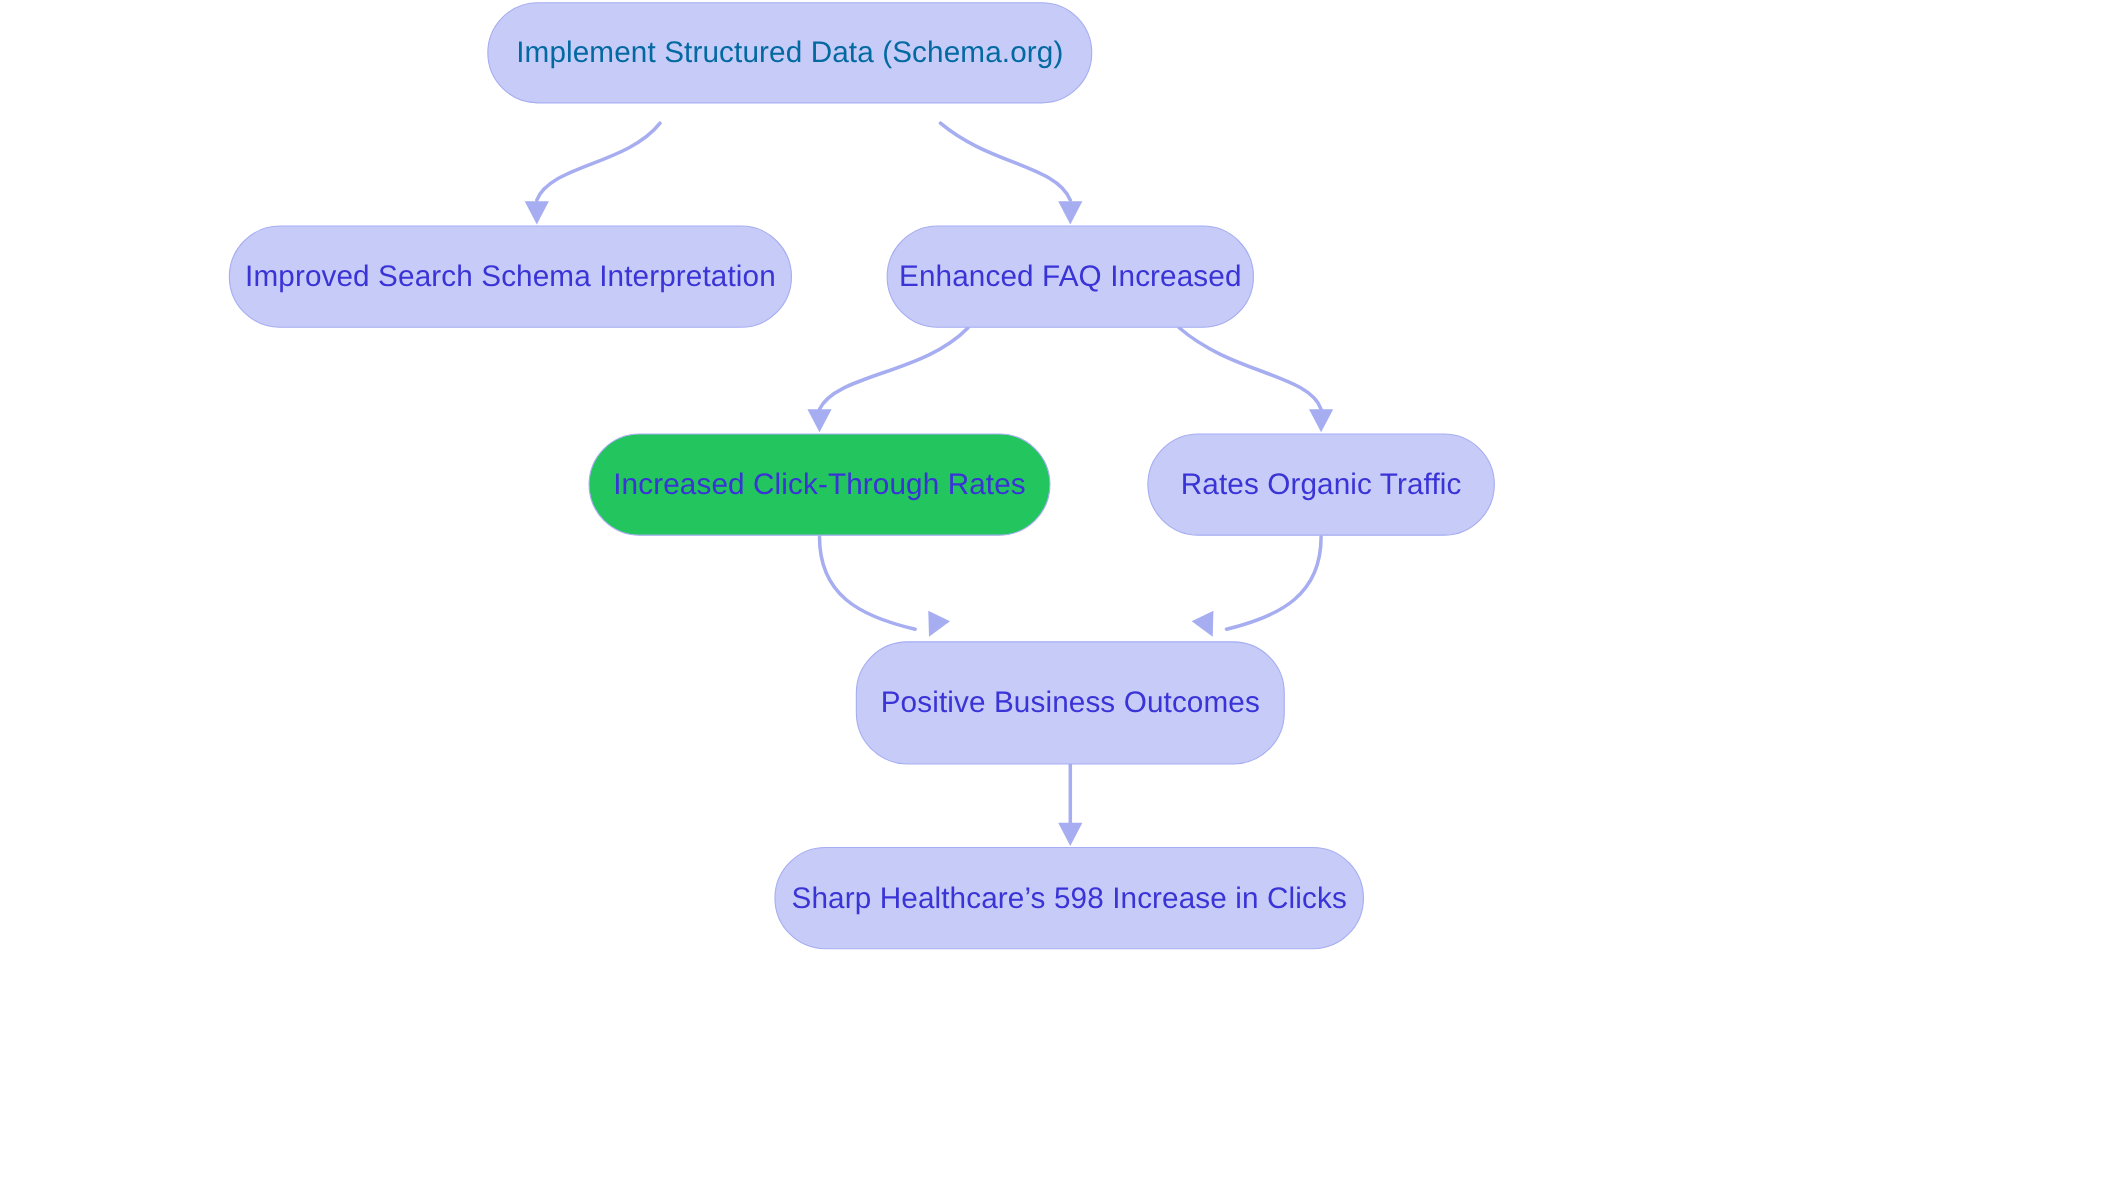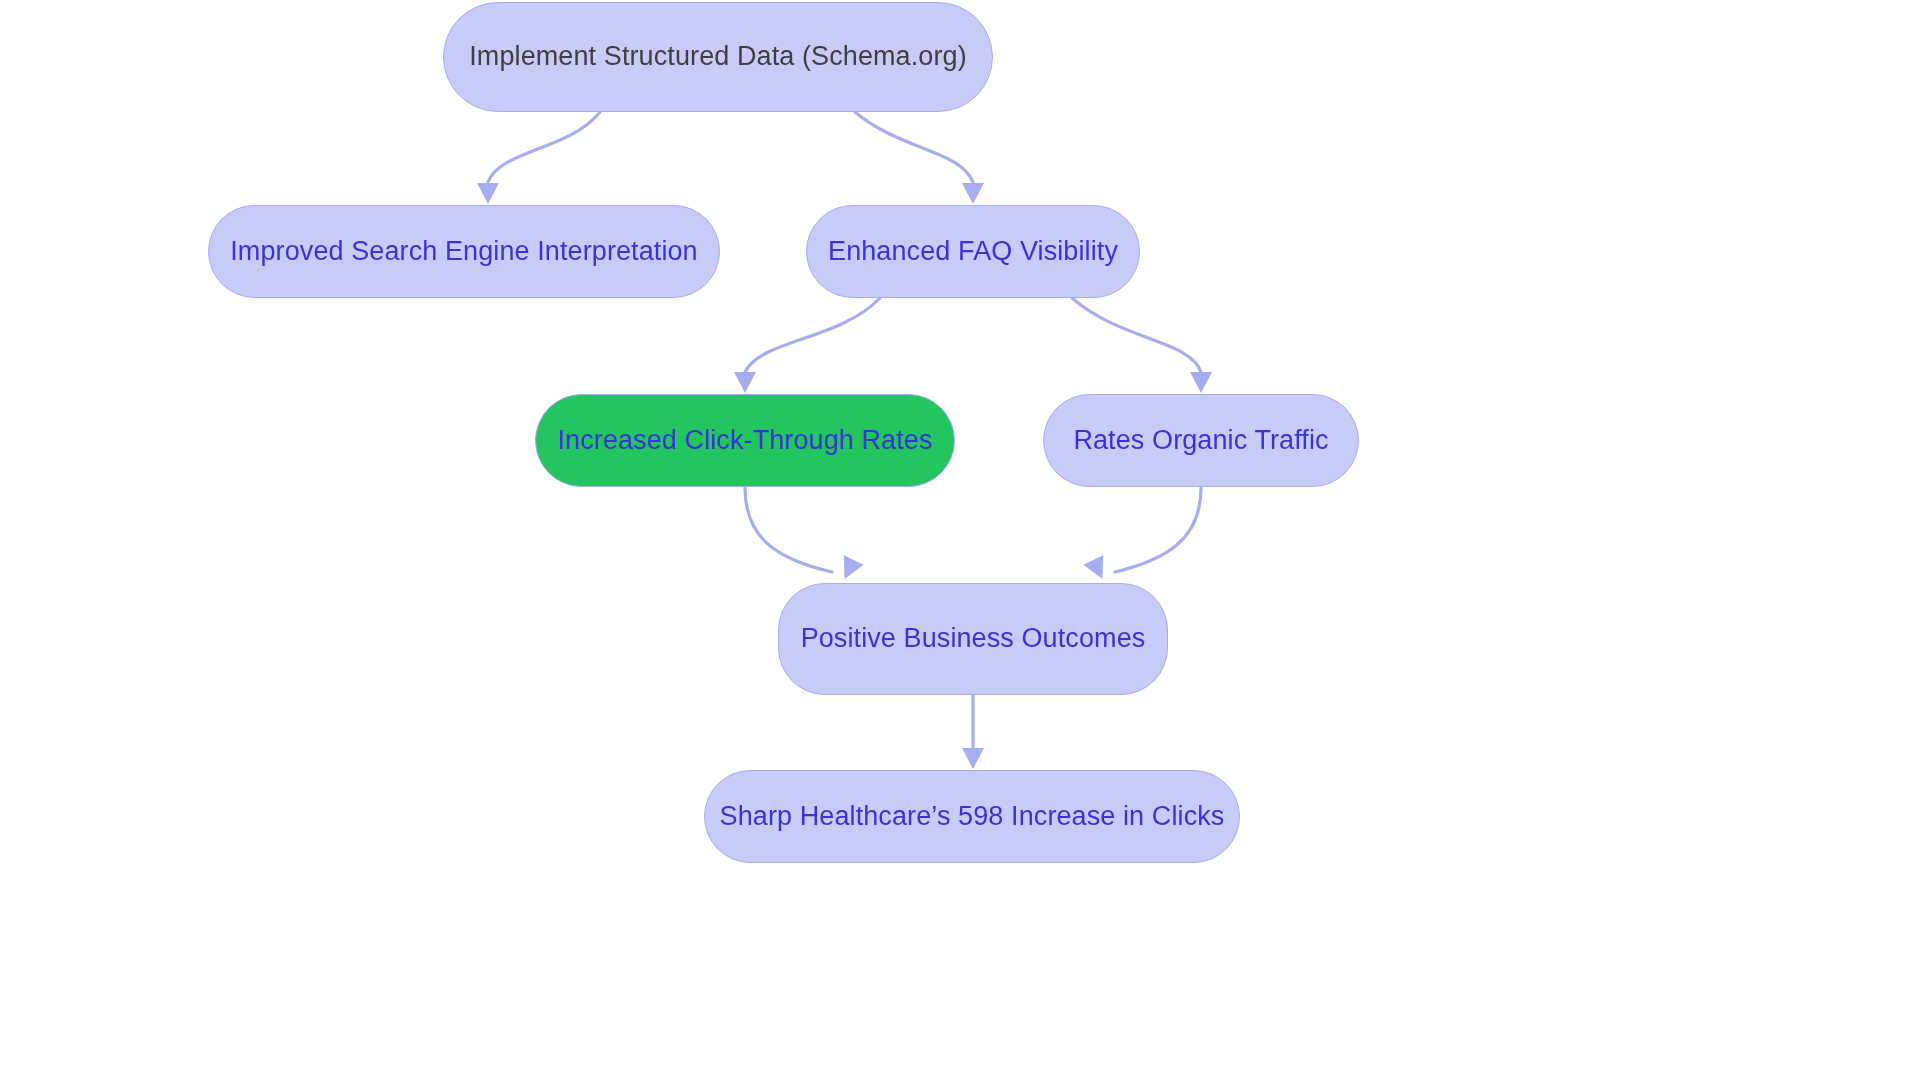--- a/index.html
+++ b/index.html
@@ -73,28 +73,28 @@
         <polygon points="-11,-20 11,-20 0,1" fill="#a6adf1" transform="translate(973,203) rotate(0)"></polygon>
         <polygon points="-11,-20 11,-20 0,1" fill="#a6adf1" transform="translate(745,392) rotate(0)"></polygon>
         <polygon points="-11,-20 11,-20 0,1" fill="#a6adf1" transform="translate(1201,392) rotate(0)"></polygon>
         <polygon points="-11,-20 11,-20 0,1" fill="#a6adf1" transform="translate(845,578) rotate(26)"></polygon>
         <polygon points="-11,-20 11,-20 0,1" fill="#a6adf1" transform="translate(1102,578) rotate(-26)"></polygon>
         <polygon points="-11,-20 11,-20 0,1" fill="#a6adf1" transform="translate(973,768) rotate(0)"></polygon>
       </g>
   </svg>
 
   <div id="nodes-layer">
-      <div class="node" style="left: 443px; top: 2px; width: 550px; height: 110px; background: rgb(198, 203, 248); border-color: rgb(166, 173, 241); color: #404040; border-radius: 55px;">
+      <div class="node" style="left: 443px; top: 2px; width: 550px; height: 92px; background: rgb(198, 203, 248); border-color: rgb(166, 173, 241); color: #0369a1; border-radius: 55px;">
         <span class="node-label">Implement Structured Data (Schema.org)</span>
       </div>
       <div class="node" style="left: 208px; top: 205px; width: 512px; height: 93px; background: rgb(198, 203, 248); border-color: rgb(166, 173, 241); color: rgb(58, 51, 214); border-radius: 47px;">
-        <span class="node-label">Improved Search Engine Interpretation</span>
+        <span class="node-label">Improved Search Schema Interpretation</span>
       </div>
       <div class="node" style="left: 806px; top: 205px; width: 334px; height: 93px; background: rgb(198, 203, 248); border-color: rgb(166, 173, 241); color: rgb(58, 51, 214); border-radius: 47px;">
-        <span class="node-label">Enhanced FAQ Visibility</span>
+        <span class="node-label">Enhanced FAQ Increased</span>
       </div>
       <div class="node" style="left: 535px; top: 394px; width: 420px; height: 93px; background: #22c55e; border-color: rgb(166, 173, 241); color: rgb(58, 51, 214); border-radius: 47px;">
         <span class="node-label">Increased Click-Through Rates</span>
       </div>
       <div class="node" style="left: 1043px; top: 394px; width: 316px; height: 93px; background: rgb(198, 203, 248); border-color: rgb(166, 173, 241); color: rgb(58, 51, 214); border-radius: 47px;">
         <span class="node-label">Rates Organic Traffic</span>
       </div>
       <div class="node" style="left: 778px; top: 583px; width: 390px; height: 112px; background: rgb(198, 203, 248); border-color: rgb(166, 173, 241); color: rgb(58, 51, 214); border-radius: 47px;">
         <span class="node-label">Positive Business Outcomes</span>
       </div>

